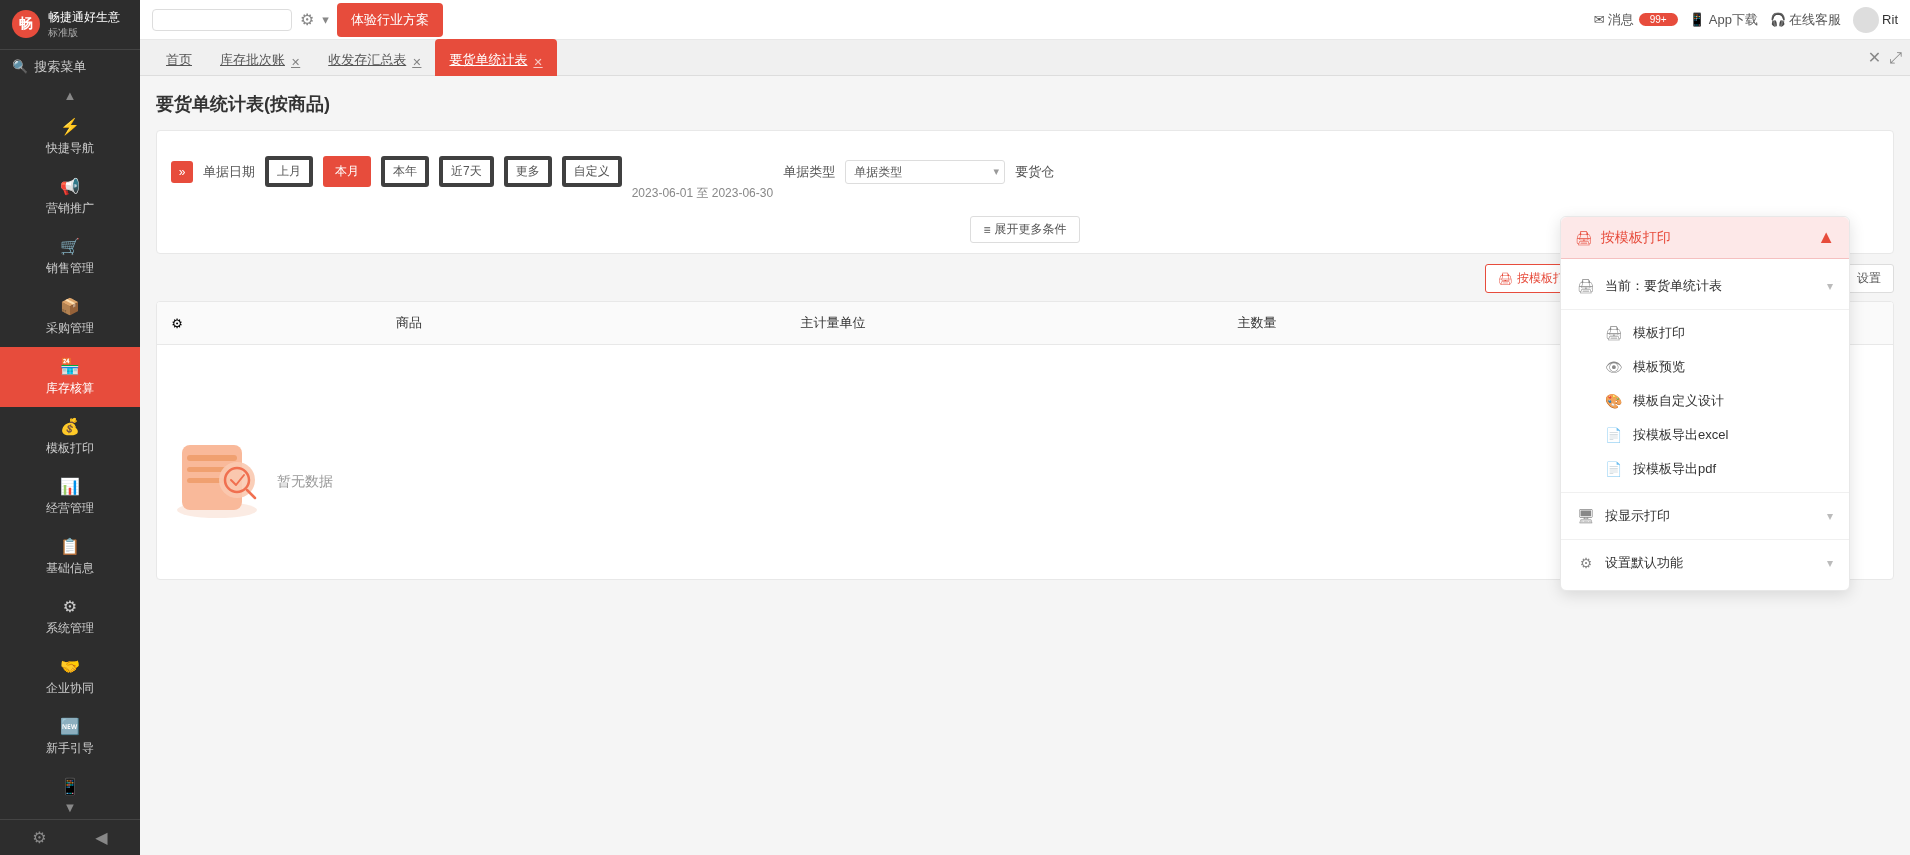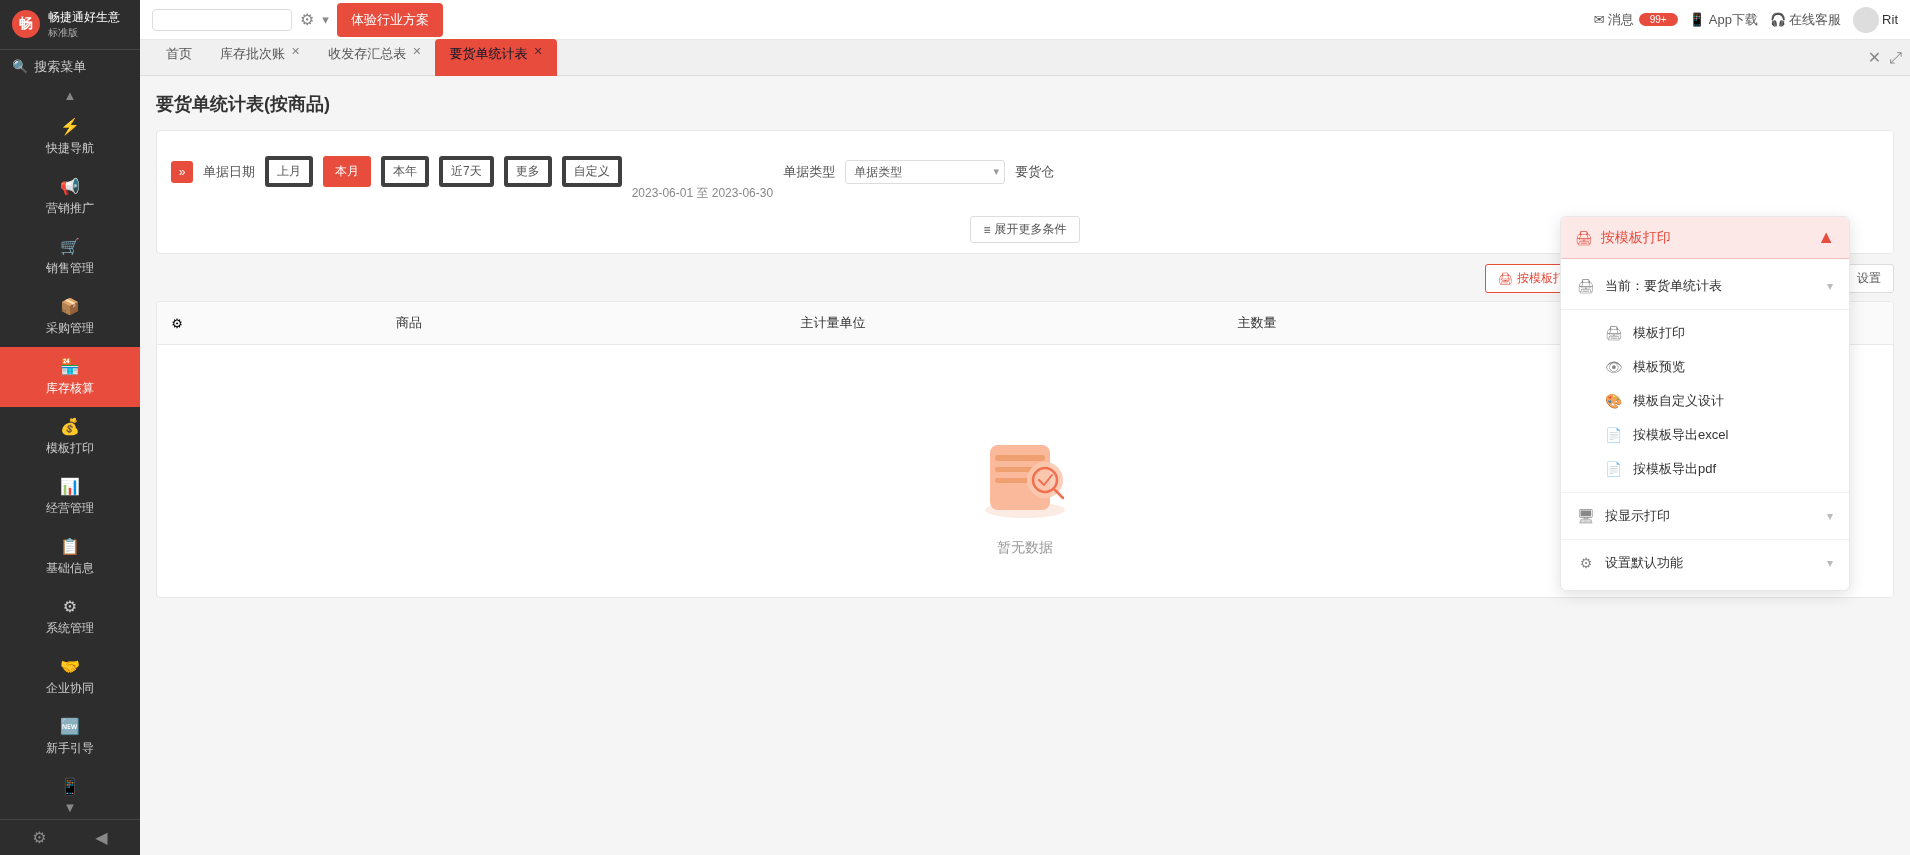--- a/index.html
+++ b/index.html
@@ -92,25 +92,25 @@
     .tabbar {
       background: #f0f0f0;
       height: 36px;
       display: flex; align-items: center; padding: 0 0 0 12px;
       border-bottom: 1px solid #ddd;
       gap: 0;
     }
     .tab {
       padding: 6px 14px; font-size: 13px; cursor: pointer;
       background: transparent; border: none; color: #555;
-      display: flex; align-items: flex-start; gap: 6px;
-      height: 38px; border-bottom: 2px solid transparent;
+      display: flex; align-items: flex-end; gap: 6px;
+      height: 38px; border-bottom: 2px solid transparent; text-decoration: underline;
     }
     .tab.active {
-      background: #e74c3c; color: #0f172a; border-radius: 4px 4px 0 0;
+      background: #e74c3c; color: #ffffff; border-radius: 4px 4px 0 0;
     }
     .tab .close { font-size: 11px; opacity: 0.7; }
     .tab-home { font-weight: 500; }
     .tabbar-actions { margin-left: auto; display: flex; align-items: center; padding-right: 8px; gap: 8px; }
     .tabbar-icon { font-size: 16px; color: #888; cursor: pointer; }
 
     
     .content { flex: 1; padding: 16px; overflow-y: auto; position: relative; background: #f5f5f5; }
 
     .page-title { font-size: 18px; font-weight: 600; color: #333; margin-bottom: 14px; }
@@ -164,21 +164,21 @@
     .table-wrap { background: #fff; border-radius: 4px; border: 1px solid #e8e8e8; overflow: hidden; }
     .table-header {
       display: flex; align-items: center; background: #fafafa;
       border-bottom: 1px solid #e8e8e8; padding: 8px 0;
     }
     .th { flex: 1; text-align: center; font-size: 13px; color: #333; font-weight: 500; padding: 4px 8px; }
     .settings-icon-cell { flex: 0 0 40px; display: flex; align-items: center; justify-content: center; }
 
     
     .empty-state {
-      display: flex; flex-direction: column; align-items: center;
+      display: flex; flex-direction: row; align-items: center;
       padding: 80px 0 40px;
     }
     .empty-text { color: #999; font-size: 14px; }
 
     
     .print-dropdown {
       position: absolute;
       top: 140px; right: 60px;
       width: 290px;
       background: #fff;

